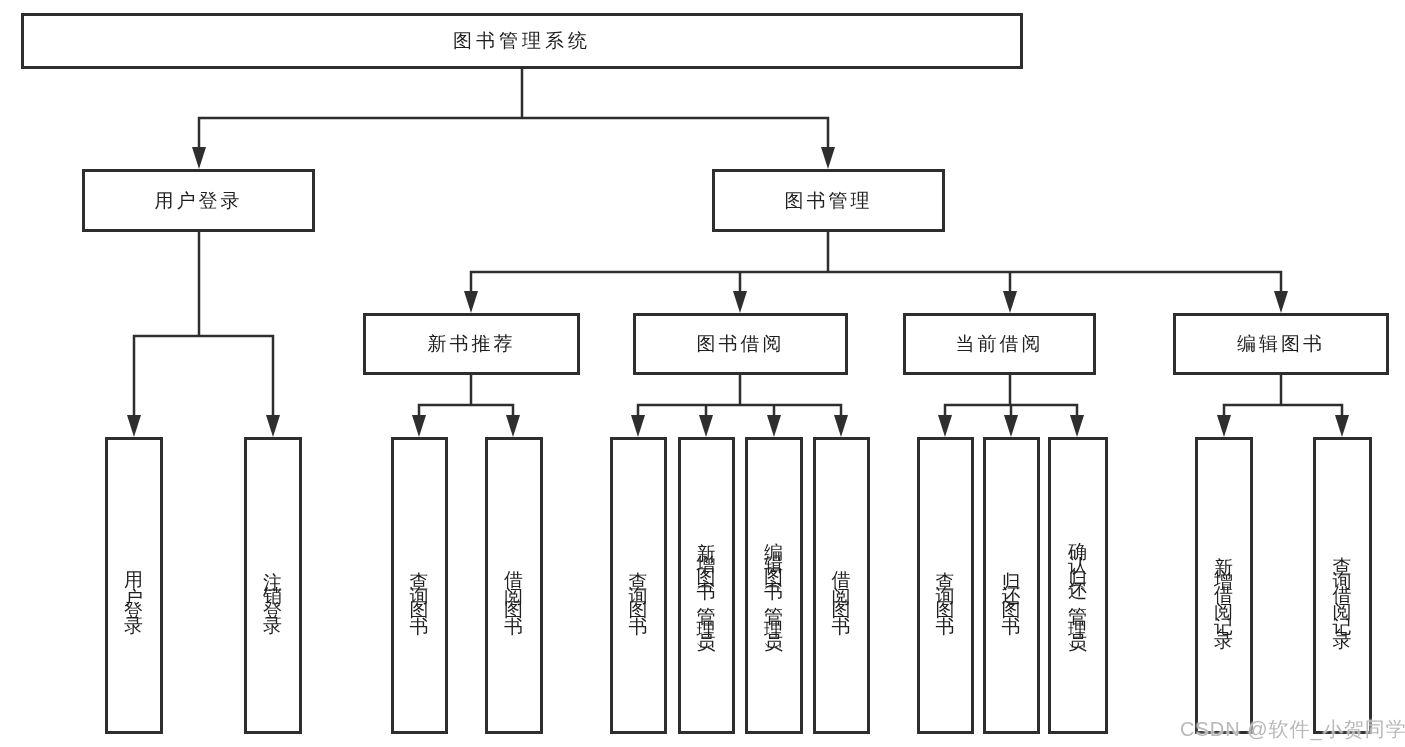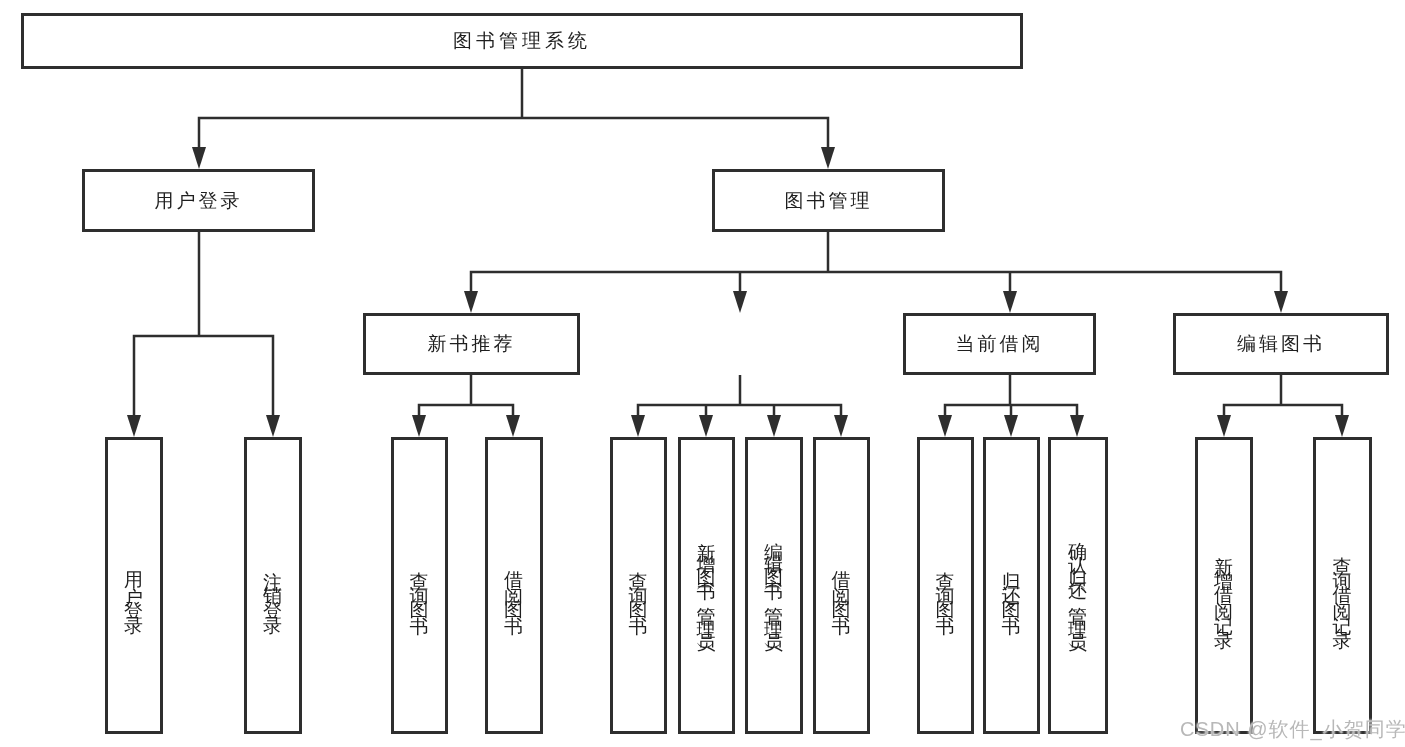--- a/index.html
+++ b/index.html
@@ -122,20 +122,21 @@
       <polygon points="1335,415 1349,415 1342,437"></polygon>
     </g>
   </svg>
 
   <div class="node root">图书管理系统</div>
 
   <div class="node l2a">用户登录</div>
   <div class="node l2b">图书管理</div>
 
   <div class="node l3a">新书推荐</div>
+  <div class="node l3b">图书借阅</div>
   <div class="node l3c">当前借阅</div>
   <div class="node l3d">编辑图书</div>
 
   <div class="leaf lf1">
     <span>用户登录</span>
   </div>
   <div class="leaf lf2">
     <span>注销登录</span>
   </div>
 

